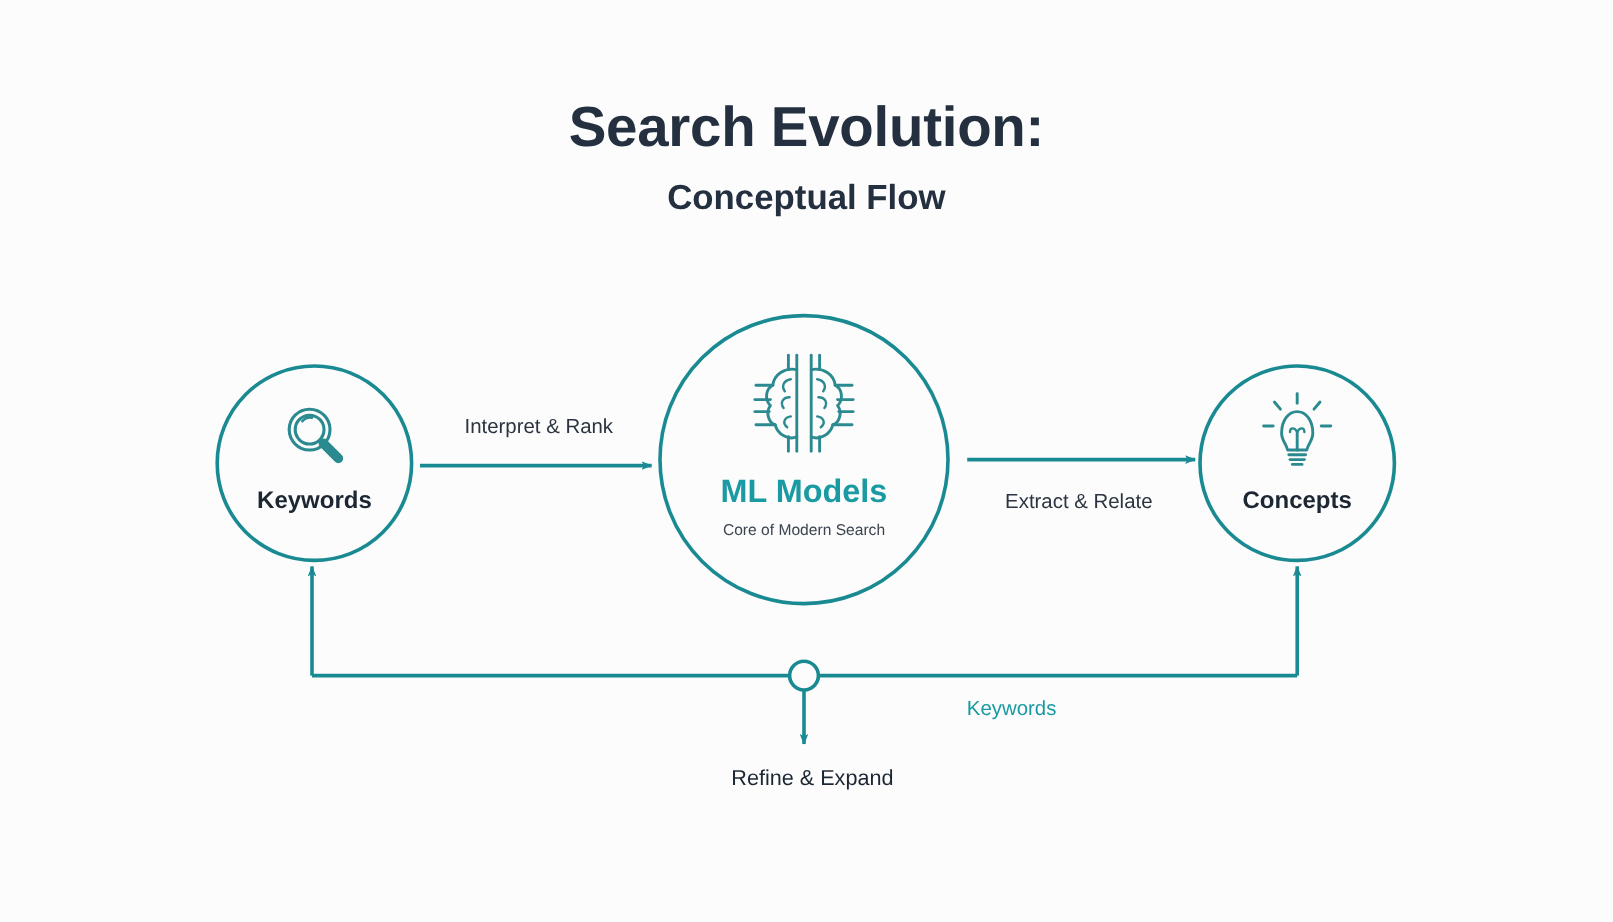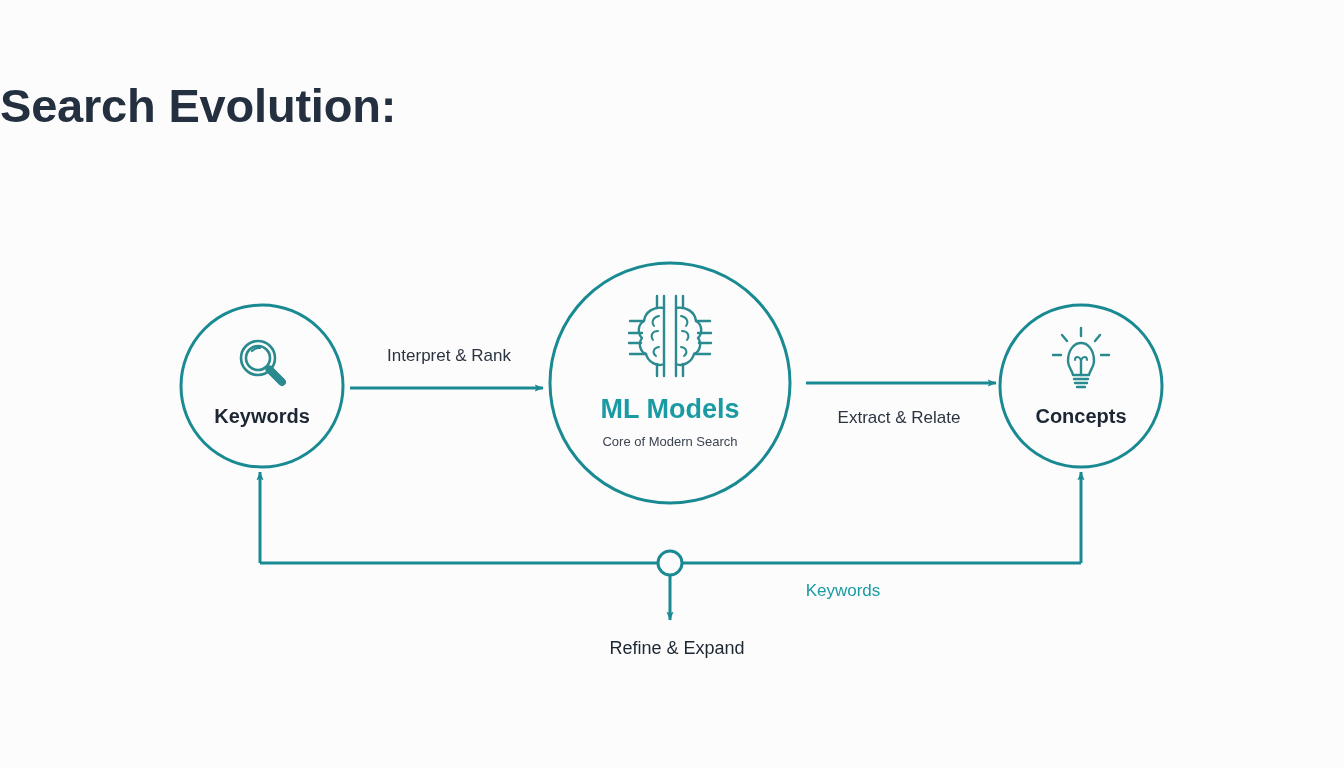--- a/index.html
+++ b/index.html
@@ -24,20 +24,21 @@
     left: 0;
     top: 0;
     width: 1344px;
     height: 768px;
   }
   .title-block {
     position: absolute;
     left: 0;
     top: 82px;
     width: 1344px;
+    text-align: center;
   }
   .title-main {
     font-size: 47px;
     font-weight: bold;
     color: #24303f;
     letter-spacing: -0.2px;
     line-height: 1.0;
     display: block;
   }
   .title-sub {
@@ -76,20 +77,21 @@
     fill: #1c2733;
   }
 </style>
 </head>
 <body>
 
 <div id="canvas">
 
   <div class="title-block">
     <span class="title-main">Search Evolution:</span>
+    <span class="title-sub">Conceptual Flow</span>
   </div>
 
   <svg class="diagram" viewBox="0 0 1344 768">
     <defs>
       <marker id="arrowRight" markerWidth="10" markerHeight="10" refX="8.4" refY="4" orient="auto" markerUnits="userSpaceOnUse">
         <path d="M0,0.4 L9,4 L0,7.6 L2,4 Z" fill="#1a8a92"></path>
       </marker>
       <marker id="arrowUp" markerWidth="10" markerHeight="10" refX="8.4" refY="4" orient="auto" markerUnits="userSpaceOnUse">
         <path d="M0,0.4 L9,4 L0,7.6 L2,4 Z" fill="#1a8a92"></path>
       </marker>

